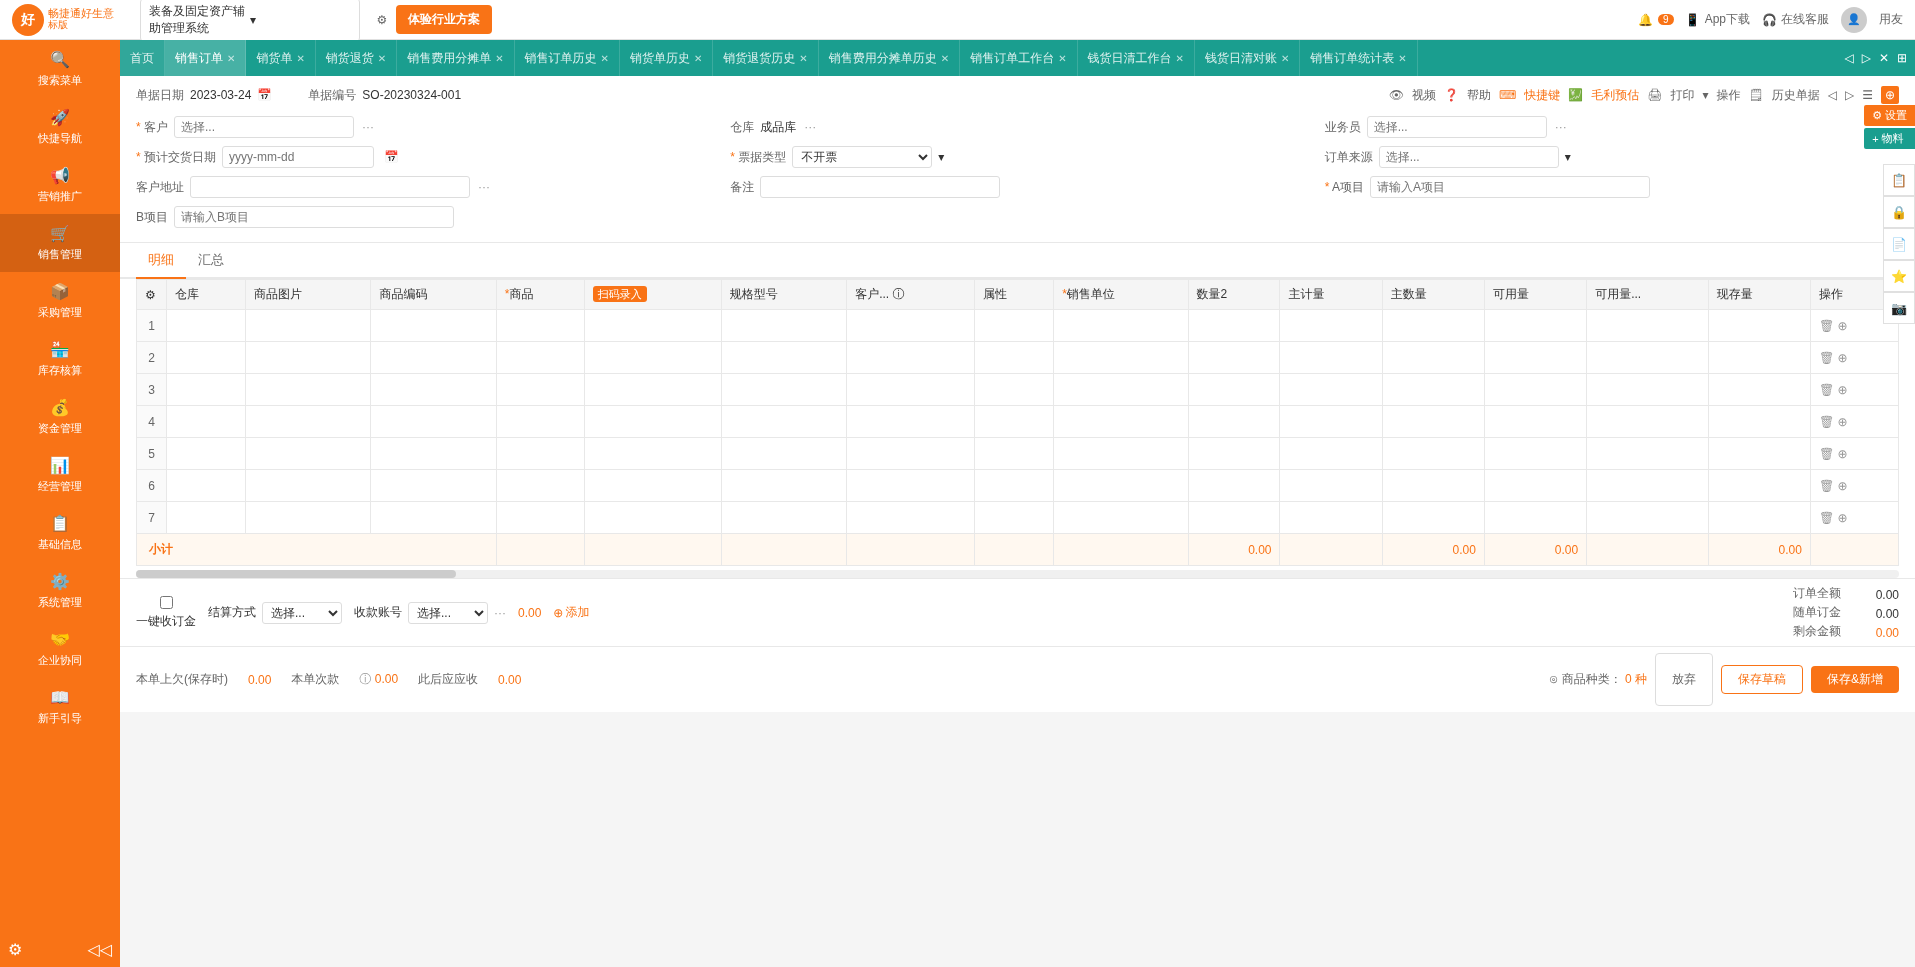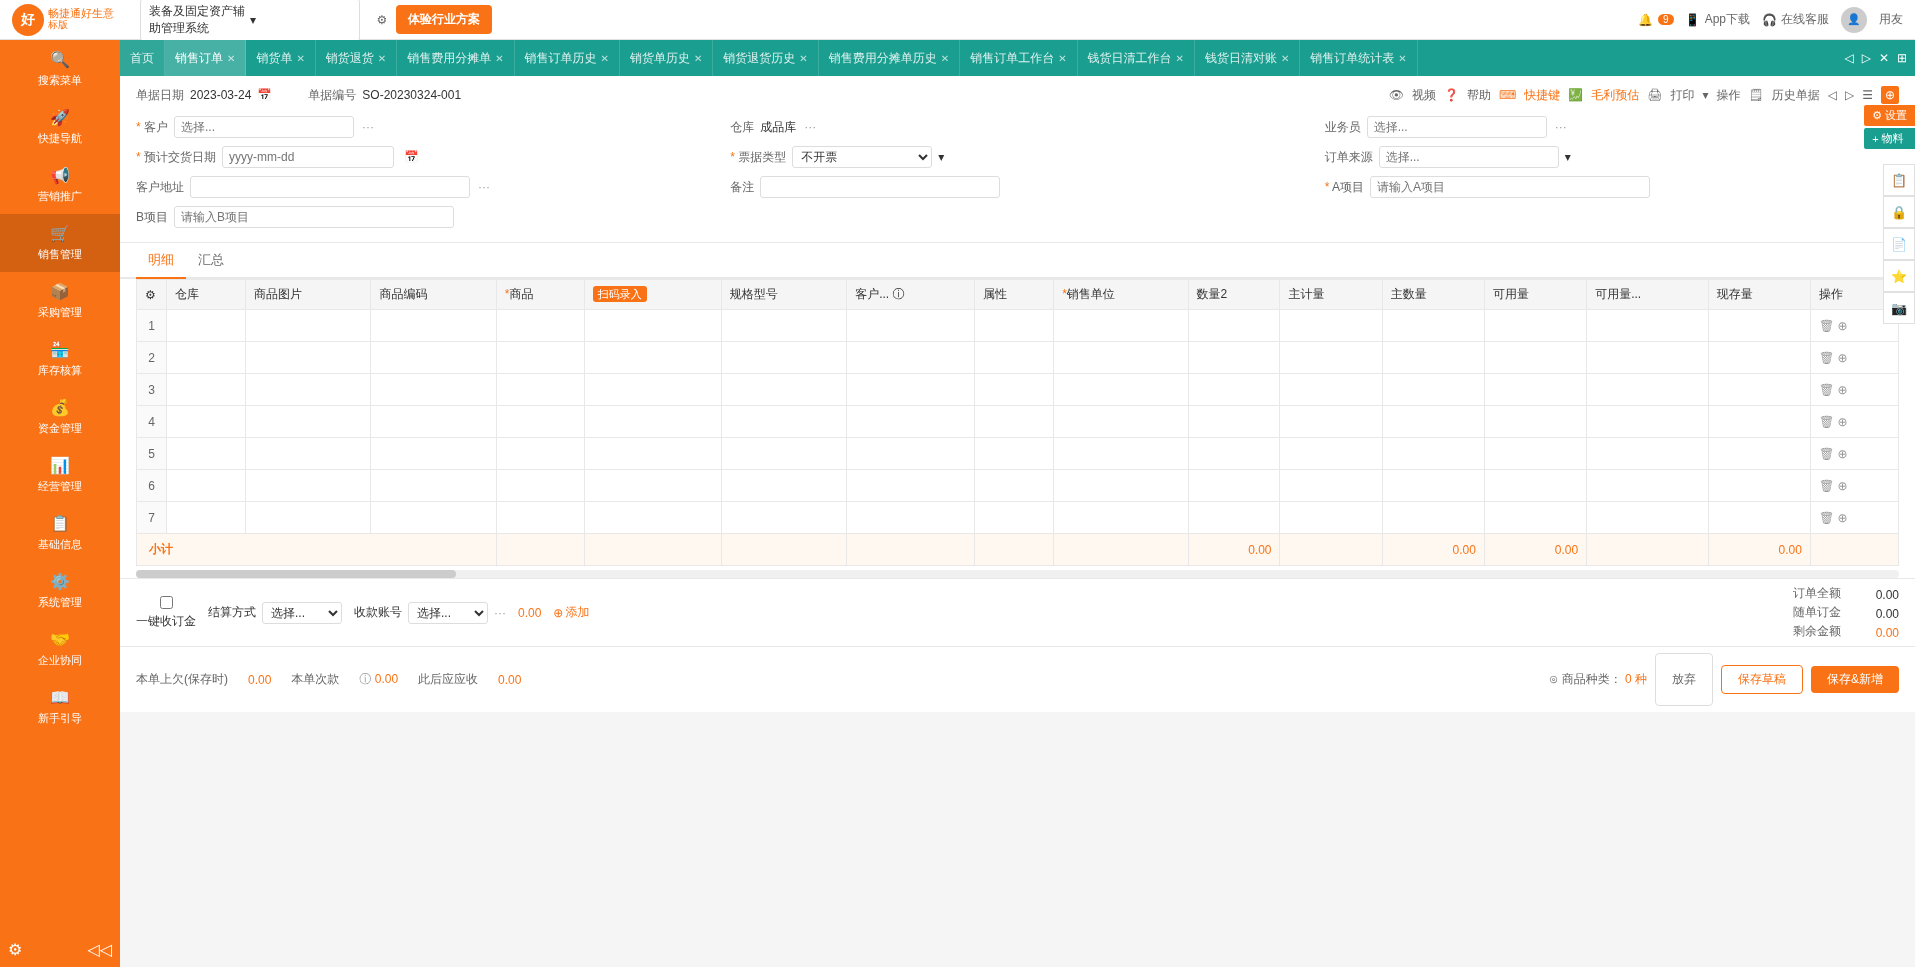--- a/index.html
+++ b/index.html
@@ -317,21 +317,21 @@
                 <div style="background:#1a9e8f; color:white; padding:3px 8px; font-size:11px; border-radius:2px 0 0 2px; cursor:pointer; display:flex; align-items:center; gap:3px;">
                   <span>+</span>
                   <span>物料</span>
                 </div>
               </div>
             </div>
 
             <div class="form-row">
               <div class="form-row-item">
                 <span class="form-label required">预计交货日期</span>
-                <input type="text" class="field-input" style="width: 172px;" placeholder="yyyy-mm-dd">
+                <input type="text" class="field-input" style="width: 152px;" placeholder="yyyy-mm-dd">
                 <span style="cursor:pointer; color:#666; margin-left:4px;">📅</span>
               </div>
               <div class="form-row-item">
                 <span class="form-label required">票据类型</span>
                 <select style="width:140px;">
                   <option>不开票</option>
                   <option>增值税普通发票</option>
                   <option>增值税专用发票</option>
                 </select>
                 <span>▾</span>

